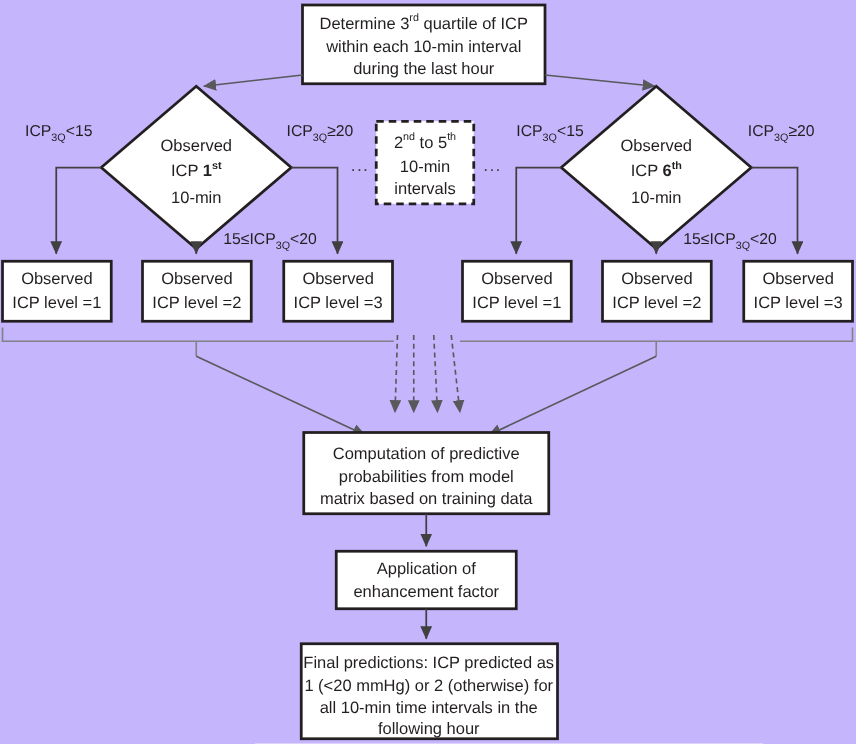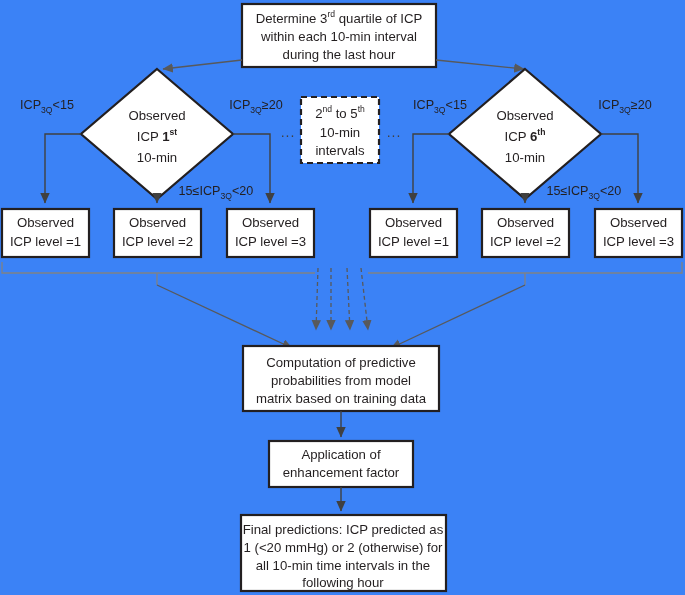--- a/index.html
+++ b/index.html
@@ -4,21 +4,21 @@
 <style>
   html, body {
     margin: 0;
     padding: 0;
     background: #ffffff;
   }
   #page {
     position: relative;
     width: 685px;
     height: 595px;
-    background: #3b82f6;
+    background: #c4b5fd;
     font-family: "Liberation Sans", sans-serif;
     overflow: hidden;
   }
   svg.flow {
     position: absolute;
     left: 0;
     top: 0;
     width: 685px;
     height: 595px;
   }

